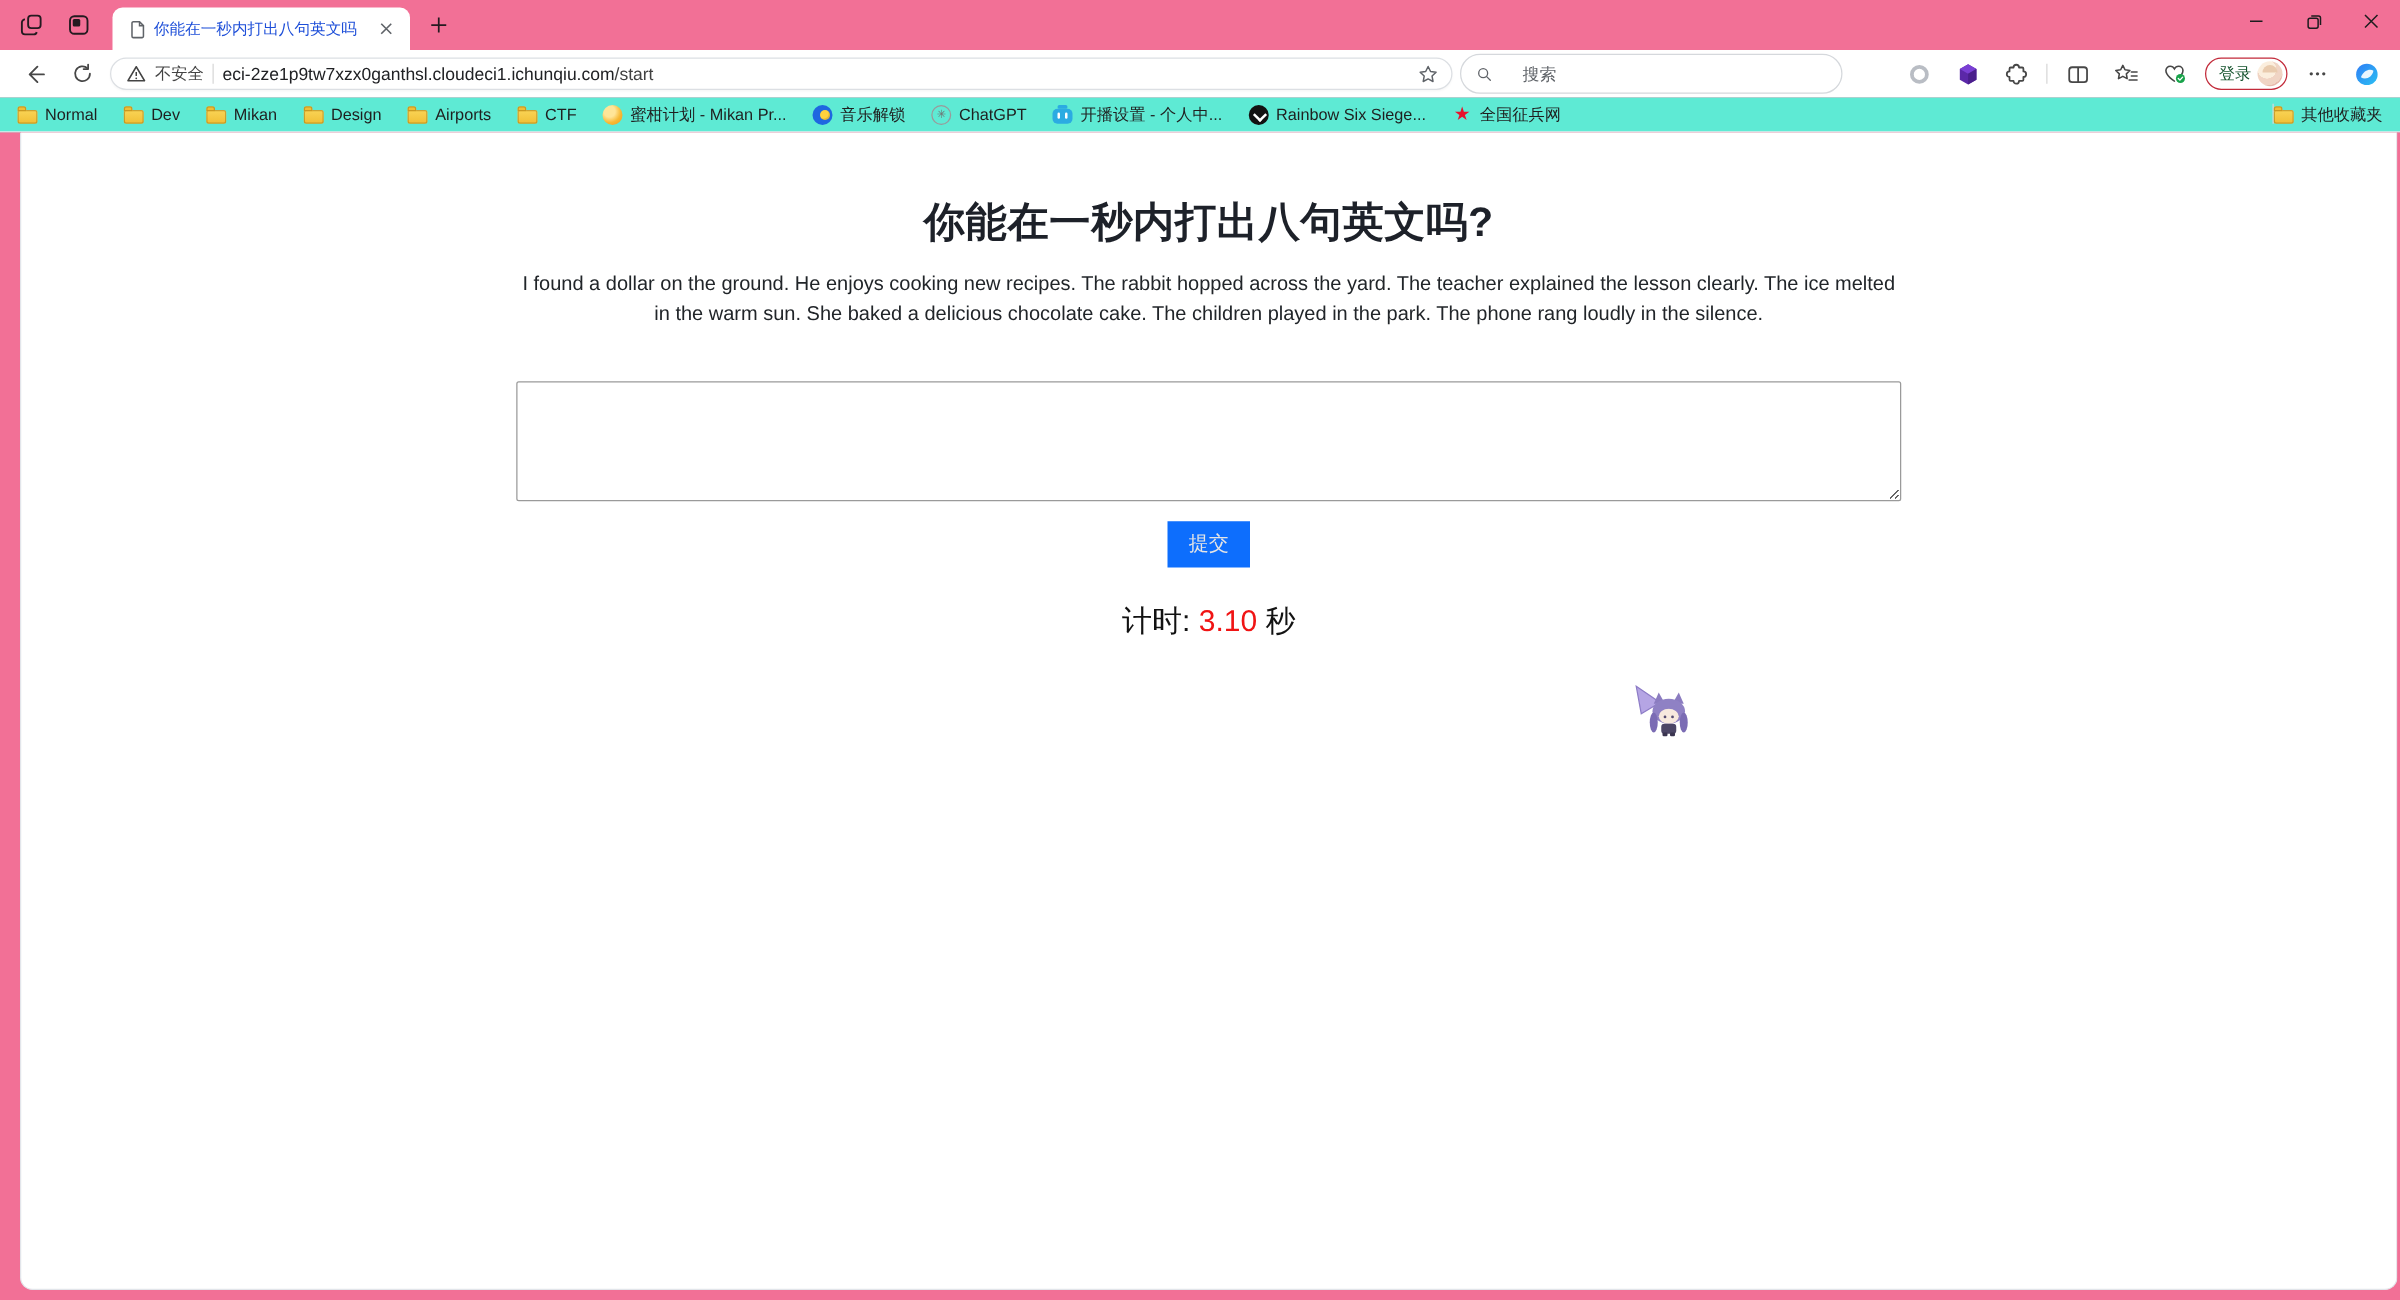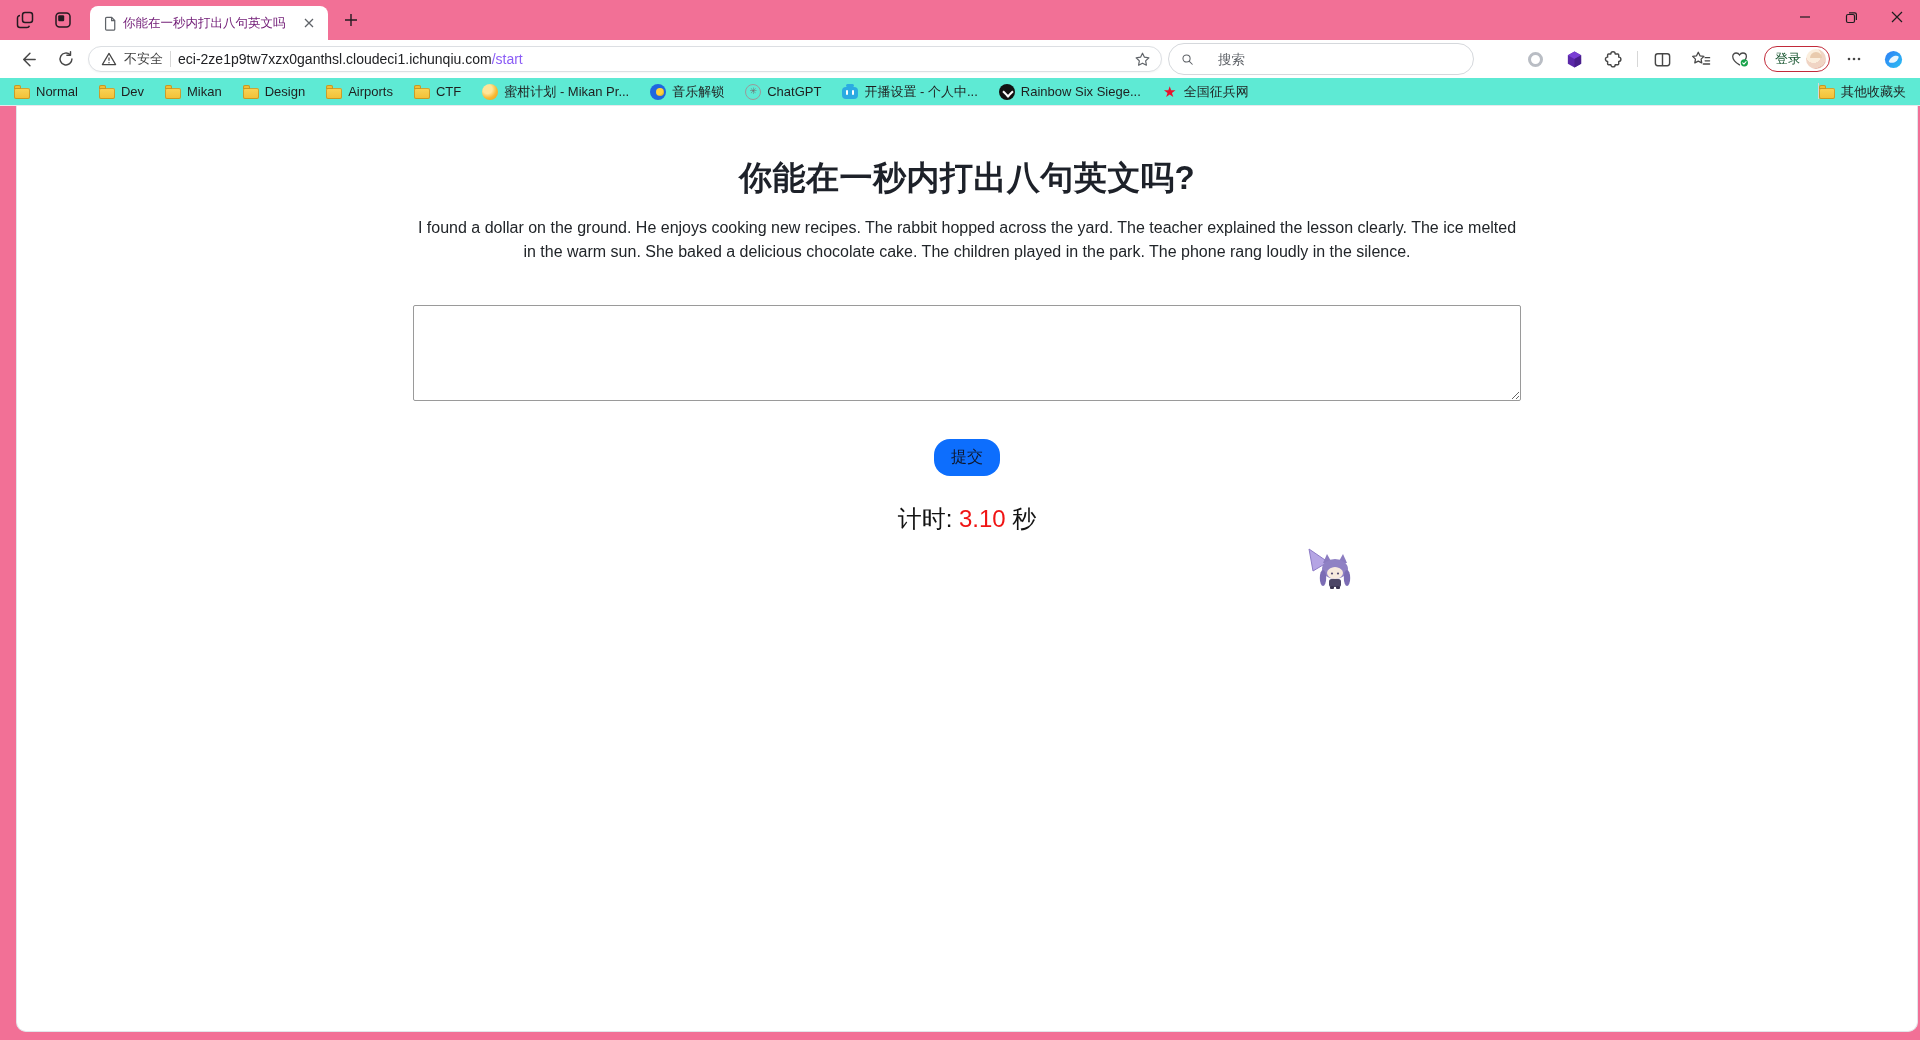--- a/index.html
+++ b/index.html
@@ -11,34 +11,34 @@
   *{box-sizing:border-box;margin:0;padding:0;}
   html,body{width:1920px;height:1040px;overflow:hidden;}
   body{font-family:"Liberation Sans","DejaVu Sans",sans-serif;background:var(--accent-pink);}
   .window{width:1920px;height:1040px;display:flex;flex-direction:column;background:var(--accent-pink);}
 
   
   .titlebar{height:40px;display:flex;align-items:flex-end;position:relative;flex:none;}
   .tb-left{display:flex;align-items:center;height:40px;padding-left:10px;gap:8px;}
   .tb-iconbtn{width:30px;height:30px;display:flex;align-items:center;justify-content:center;border-radius:6px;}
   .tab{height:34px;margin-left:12px;background:#fff;border-radius:8px 8px 0 0;display:flex;align-items:center;padding:0 10px 0 12px;width:238px;position:relative;}
-  .tab-title{font-size:12.5px;color:#701a75;white-space:nowrap;overflow:hidden;flex:1;margin:0 4px;}
+  .tab-title{font-size:12.5px;color:#1d4ed8;white-space:nowrap;overflow:hidden;flex:1;margin:0 4px;}
   .tab-close{width:18px;height:18px;border-radius:4px;display:flex;align-items:center;justify-content:center;}
   .newtab{width:30px;height:30px;margin-left:8px;display:flex;align-items:center;justify-content:center;border-radius:6px;align-self:center;}
   .win-controls{position:absolute;right:0;top:0;height:34px;display:flex;}
   .win-btn{width:46px;height:34px;display:flex;align-items:center;justify-content:center;}
 
   
   .toolbar{height:38px;background:#fff;display:flex;align-items:center;padding:0 12px;flex:none;gap:6px;}
   .nav-btn{width:32px;height:32px;display:flex;align-items:center;justify-content:center;border-radius:6px;flex:none;}
   .addressbar{flex:0 0 1074px;height:26px;border:1px solid #dcdfe3;border-radius:16px;display:flex;align-items:center;padding:0 10px 0 12px;gap:7px;background:#fff;box-shadow:0 1px 2px rgba(0,0,0,.04);}
   .sec-label{font-size:13px;color:#444;white-space:nowrap;}
   .v-div{width:1px;height:16px;background:#d7d7d7;flex:none;}
   .url{font-size:14px;color:#202124;white-space:nowrap;overflow:hidden;flex:1;}
-  .url .path{color:#8b5cf6;}
+  .url .path{color:#404040;}
   .searchbox{flex:0 0 306px;height:32px;border:1px solid #d5d8dc;border-radius:16px;display:flex;align-items:center;padding:0 12px;gap:24px;background:#fff;}
   .searchbox input{border:none;outline:none;font-size:13.5px;color:#333;width:100%;font-family:inherit;background:transparent;}
   .searchbox input::placeholder{color:#5f6368;opacity:1;}
   .tool-right{flex:1;display:flex;align-items:center;justify-content:flex-end;gap:9px;}
   .tr-btn{width:30px;height:30px;display:flex;align-items:center;justify-content:center;border-radius:6px;flex:none;}
   .ring{width:15px;height:15px;border:3px solid #b9bdc4;border-radius:50%;}
   .signin{height:26px;border:1.5px solid #c22a3a;border-radius:14px;display:flex;align-items:center;gap:5px;padding:0 3px 0 10px;flex:none;}
   .signin-label{color:#14532d;font-size:13px;}
   .avatar{width:20px;height:20px;border-radius:50%;background:radial-gradient(circle at 38% 32%,#fbeedd 0 40%,#f0d4c4 41% 70%,#e7b9ab 71%);position:relative;overflow:hidden;}
   .avatar::after{content:"";position:absolute;left:4px;top:3px;width:12px;height:6px;border-radius:6px 6px 0 0;background:#e9cbae;}
@@ -61,21 +61,21 @@
   .bm-icon.r6::after{content:"";position:absolute;left:5px;top:4px;width:6px;height:6px;border:2px solid #fff;border-top:none;border-left:none;transform:rotate(45deg);}
   .bm-icon.redstar::after{content:"★";position:absolute;inset:0;color:#e8112d;font-size:15px;line-height:16px;text-align:center;}
   .bm-right{margin-left:auto;display:flex;gap:0;padding-left:48px;}
 
   
   .content-wrap{flex:1;padding:0 2px 8px 16px;background:var(--accent-pink);display:flex;}
   .content{flex:1;background:#fff;border-radius:0 0 10px 10px;border:1px solid #e2e5ea;border-top:none;position:relative;text-align:center;overflow:hidden;}
   h1.heading{margin-top:50px;font-size:33px;font-weight:700;color:#1d2129;letter-spacing:.5px;}
   .prompt{width:1112px;margin:15px auto 0;font-size:16px;line-height:24px;color:#212529;}
   textarea.answer{display:block;width:1108px;height:96px;margin:41px auto 0;border:1px solid #9a9a9a;border-radius:2px;resize:both;font-family:inherit;font-size:15px;padding:6px 8px;color:#222;outline:none;}
-  .submit{margin-top:38px;background:var(--button-blue);color:#0f172a;border:none;border-radius:16px;font-size:16px;padding:8px 17px;font-family:inherit;cursor:pointer;}
+  .submit{margin-top:16px;background:var(--button-blue);color:#e5e5e5;border:none;border-radius:0;font-size:16px;padding:8px 17px;font-family:inherit;cursor:pointer;}
   .timer{margin-top:27px;font-size:24px;color:#121212;}
   .timer .val{color:var(--timer-red);}
   .cursor-sprite{position:absolute;left:1285px;top:440px;width:58px;height:54px;}
 
   svg.ic{display:block;}
 </style>
 </head>
 <body>
 
 <div class="window">

